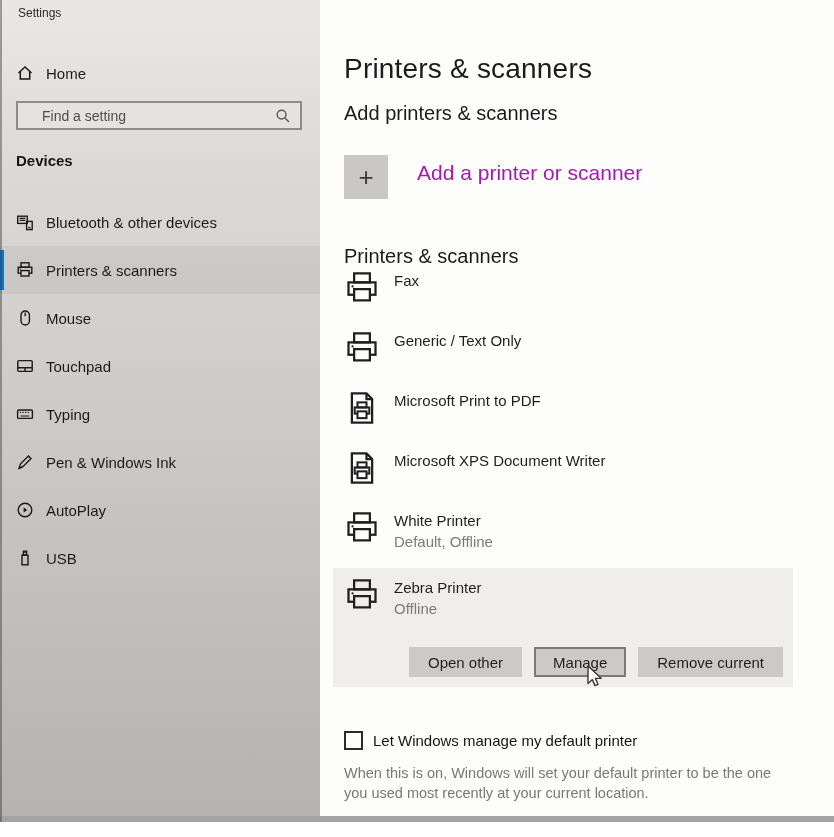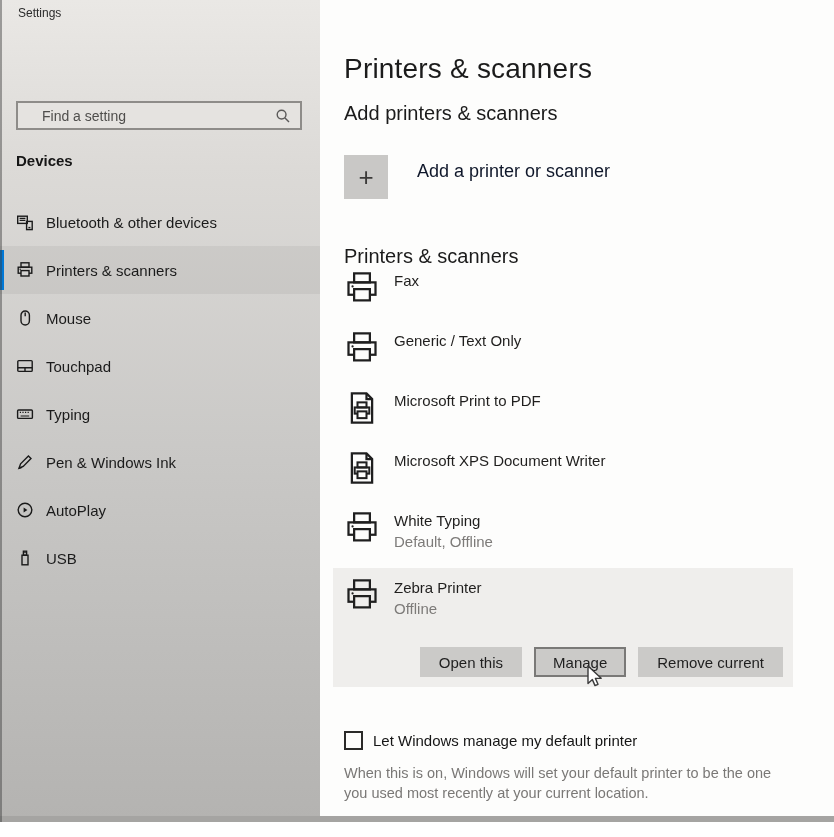--- a/index.html
+++ b/index.html
@@ -40,21 +40,21 @@
   
   .main { position:absolute; left:320px; top:0; width:514px; height:837px; background:#fdfdfc; }
   .page-title { position:absolute; left:24px; top:53px; font-size:28px; font-weight:400; color:#1b1b1b; letter-spacing:.2px; }
   .sec-heading { position:absolute; left:24px; font-size:20px; font-weight:400; color:#1b1b1b; }
   .add-heading { top:102px; }
   .list-heading { top:245px; }
 
   .add-row { position:absolute; left:24px; top:155px; display:flex; cursor:default; }
   .plus-btn { width:44px; height:44px; background:#c9c8c6; display:flex; align-items:center; justify-content:center;
     font-size:26px; font-weight:300; color:#3b3a39; }
-  .add-label { margin-left:29px; margin-top:6px; font-size:18px; color:#0f172a; }
+  .add-label { margin-left:29px; margin-top:6px; font-size:21px; color:#a21caf; }
 
   .printer-row { position:absolute; left:24px; display:flex; cursor:default; }
   .printer-glyph { width:36px; height:36px; flex:0 0 auto; }
   .printer-text { margin-left:14px; margin-top:2px; }
   .printer-name { font-size:15px; color:#201f1e; }
   .printer-status { font-size:15px; color:#7d7b79; margin-top:4px; }
   .p0{top:270px}.p1{top:330px}.p2{top:390px}.p3{top:450px}.p4{top:510px}
 
   .selected-panel { position:absolute; left:13px; top:568px; width:460px; height:119px; background:#efeeec; }
   .selected-panel .printer-row { position:absolute; left:11px; top:9px; }
@@ -76,20 +76,29 @@
 </style>
 </head>
 <body>
 
 <div class="window">
   <div class="left-edge"></div>
 
   <div class="sidebar">
     <div class="titlebar-text">Settings</div>
 
+    <div class="home-row">
+      <span class="nav-icon">
+        <svg width="18" height="18" viewBox="0 0 18 18" fill="none" stroke="#1a1a1a" stroke-width="1.5">
+          <path d="M2.5 9 L9 3 L15.5 9"></path>
+            <path d="M4.3 7.6 V15 H13.7 V7.6"></path>
+        </svg>
+      </span>
+      <span class="nav-label">Home</span>
+    </div>
 
     <div class="search-box">
       <input type="text" placeholder="Find a setting" style="">
       <span class="search-glyph">
         <svg width="16" height="16" viewBox="0 0 16 16" fill="none" stroke="#5a5958" stroke-width="1.4">
           <circle cx="6.6" cy="6.6" r="4.4"></circle>
             <path d="M10 10 L14 14"></path>
         </svg>
       </span>
     </div>
@@ -256,42 +265,42 @@
     <div class="printer-row p4">
       <span class="printer-glyph">
         <svg width="36" height="36" viewBox="0 0 32 32" fill="none" stroke="#1f1f1f" stroke-width="2">
           <rect x="9" y="3" width="14" height="8"></rect>
             <rect x="4" y="11" width="24" height="11"></rect>
           <rect x="9" y="17" width="14" height="10" class="glyph-fill-white"></rect>
             <circle cx="7.6" cy="14.6" r="1" fill="#1f1f1f" stroke="none"></circle>
         </svg>
       </span>
       <span class="printer-text">
-        <div class="printer-name">White Typing</div>
+        <div class="printer-name">White Printer</div>
         <div class="printer-status">Default, Offline</div>
       </span>
     </div>
 
     <div class="selected-panel">
       <div class="printer-row">
         <span class="printer-glyph">
           <svg width="36" height="36" viewBox="0 0 32 32" fill="none" stroke="#1f1f1f" stroke-width="2">
             <rect x="9" y="3" width="14" height="8"></rect>
               <rect x="4" y="11" width="24" height="11"></rect>
             <rect x="9" y="17" width="14" height="10" class="glyph-fill-white"></rect>
               <circle cx="7.6" cy="14.6" r="1" fill="#1f1f1f" stroke="none"></circle>
           </svg>
         </span>
         <span class="printer-text">
           <div class="printer-name">Zebra Printer</div>
           <div class="printer-status">Offline</div>
         </span>
       </div>
       <div class="panel-actions">
-        <button class="action-btn">Open this</button>
+        <button class="action-btn">Open other</button>
         <button class="action-btn focused">Manage</button>
         <button class="action-btn">Remove current</button>
       </div>
     </div>
 
     <div class="checkbox-row">
       <span class="checkbox"></span>
       <span class="checkbox-label">Let Windows manage my default printer</span>
     </div>
 

